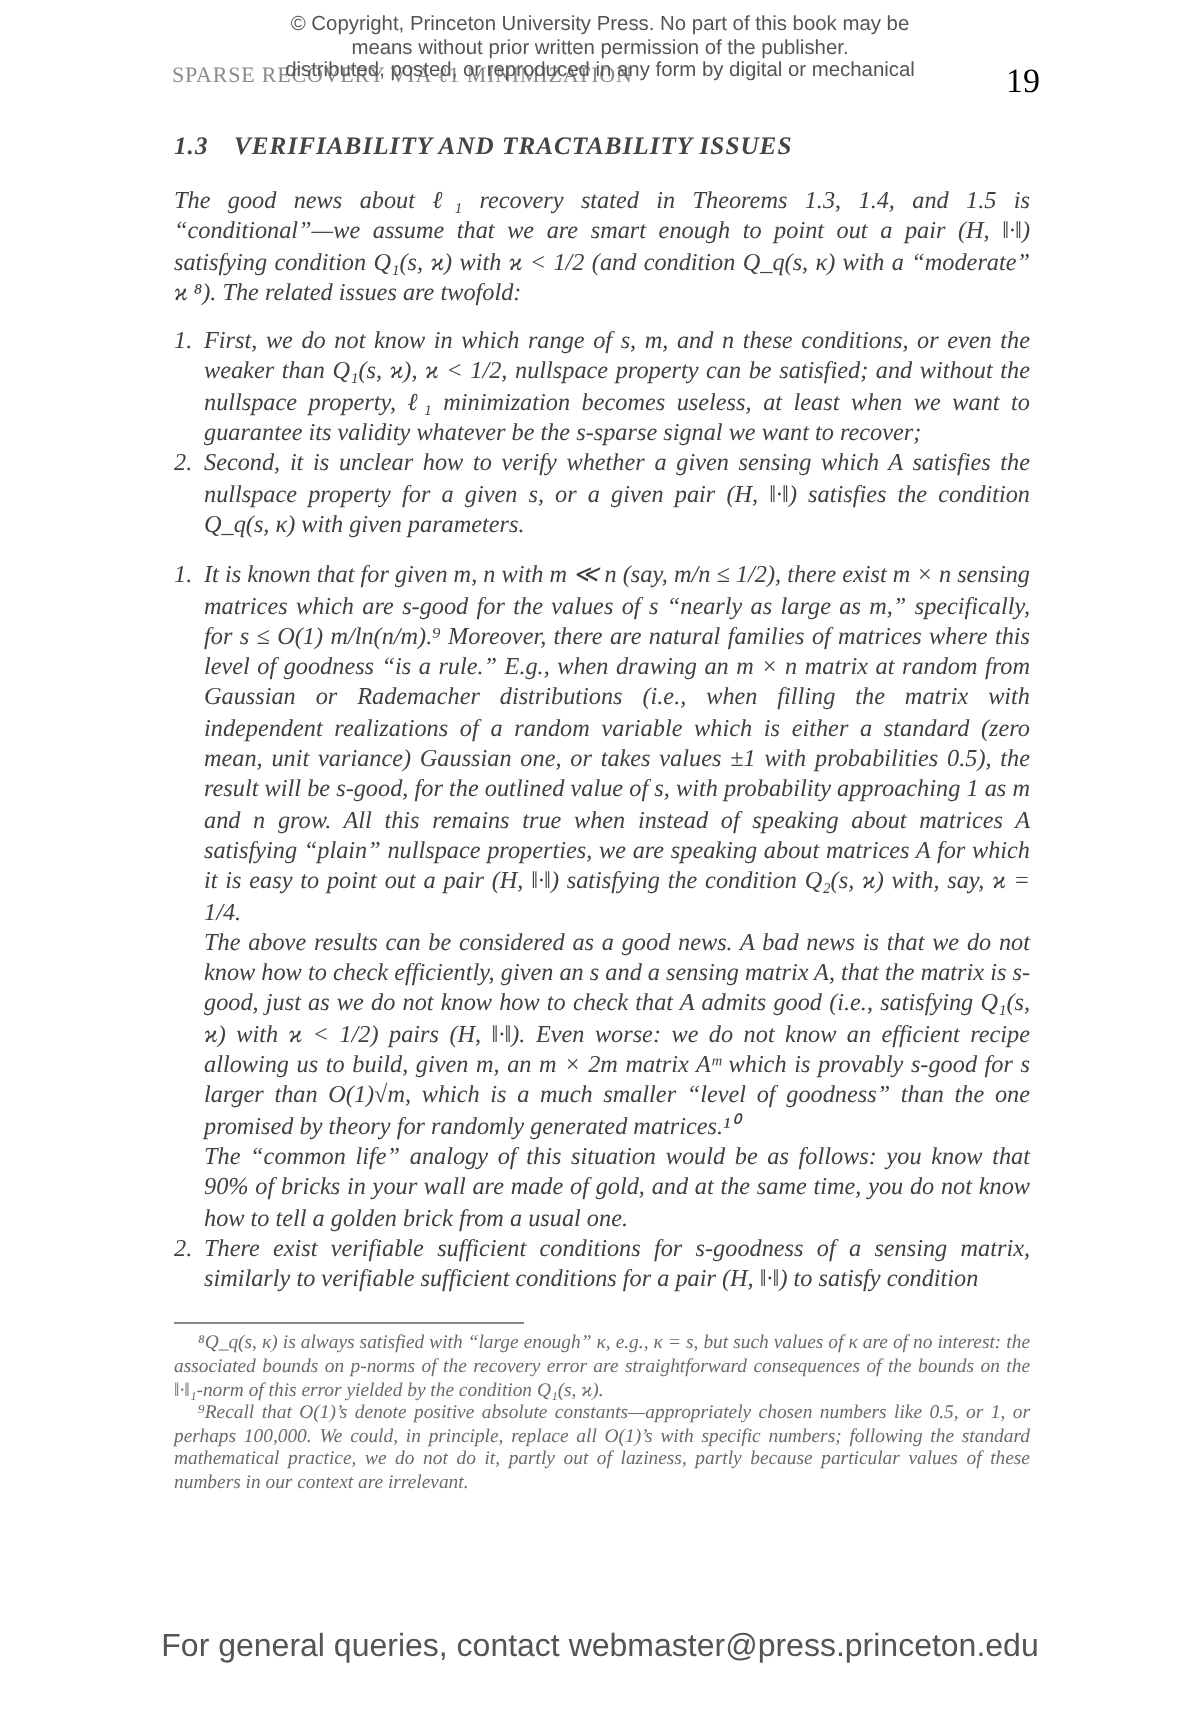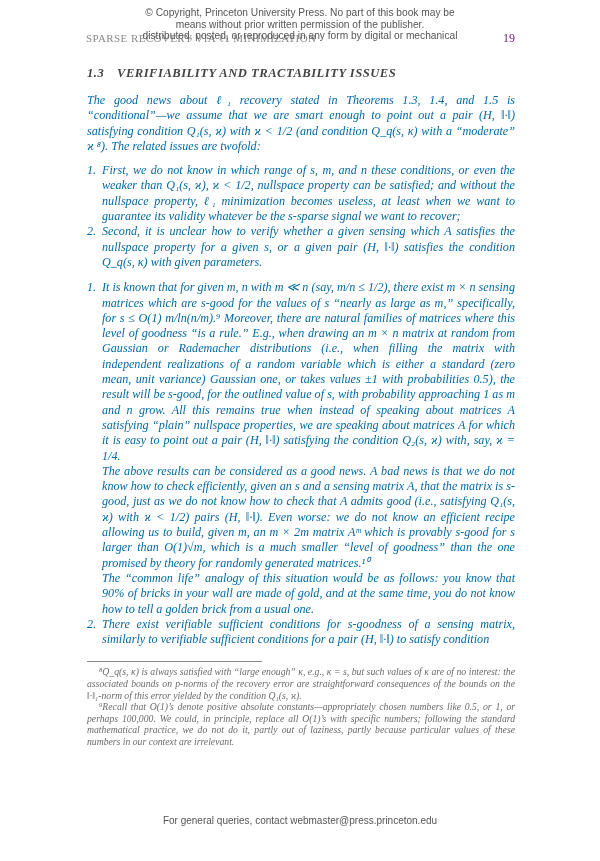--- a/index.html
+++ b/index.html
@@ -4,37 +4,37 @@
 <style>
   html, body { margin: 0; padding: 0; background: #ffffff; }
   body { width: 600px; height: 861px; position: relative; overflow: hidden;
          font-family: "DejaVu Serif", "Liberation Serif", serif; color: #6a6a6a; }
   .copyright { position: absolute; top: 7px; left: 0; width: 600px; text-align: center;
                font-family: "Liberation Sans", sans-serif; font-size: 10.2px; line-height: 11.5px;
                color: #555; z-index: 2; }
   .runhead { position: absolute; top: 32px; left: 86px; font-family: "Liberation Serif", serif;
              font-size: 11px; letter-spacing: 0.4px; color: #8a8a8a; z-index: 1; }
   .pagenum { position: absolute; top: 31px; left: 503px; font-family: "Liberation Serif", serif;
-             font-size: 12px; color: #701a75; }
+             font-size: 17px; color: #000000; }
   .content { position: absolute; left: 87px; top: 66px; width: 428px; font-style: italic; }
   .section-title { font-family: "Liberation Serif", serif; font-size: 12.6px; color: #444;
                    letter-spacing: 0.5px; margin: 0 0 12px 0; }
   .section-title .num { display: inline-block; width: 30px; }
   p, li { font-family: "Liberation Serif", serif; font-size: 12.15px; line-height: 15.3px;
-          text-align: justify; margin: 0; color: #0369a1; }
+          text-align: justify; margin: 0; color: #404040; }
   p.body { margin-bottom: 9px; }
   ol { margin: 0 0 10px 0; padding: 0; list-style: none; }
   ol li { position: relative; padding-left: 15px; }
   ol li .marker { position: absolute; left: 0; top: 0; }
   .li-extra { display: block; }
   .rule { width: 175px; border-top: 1px solid #888; margin: 14px 0 4px 0; }
   .fn { font-family: "Liberation Serif", serif; font-size: 9.7px; line-height: 11.6px;
         text-align: justify; color: #6a6a6a; text-indent: 12px; margin: 0; }
   .footer { position: absolute; top: 815px; left: 0; width: 600px; text-align: center;
-            font-family: "Liberation Sans", sans-serif; font-size: 10px; color: #555; }
+            font-family: "Liberation Sans", sans-serif; font-size: 16px; color: #555; }
 </style>
 </head>
 <body>
 
 <div class="copyright">
   <div>© Copyright, Princeton University Press. No part of this book may be</div>
   <div>means without prior written permission of the publisher.</div>
   <div>distributed, posted, or reproduced in any form by digital or mechanical</div>
 </div>
 

